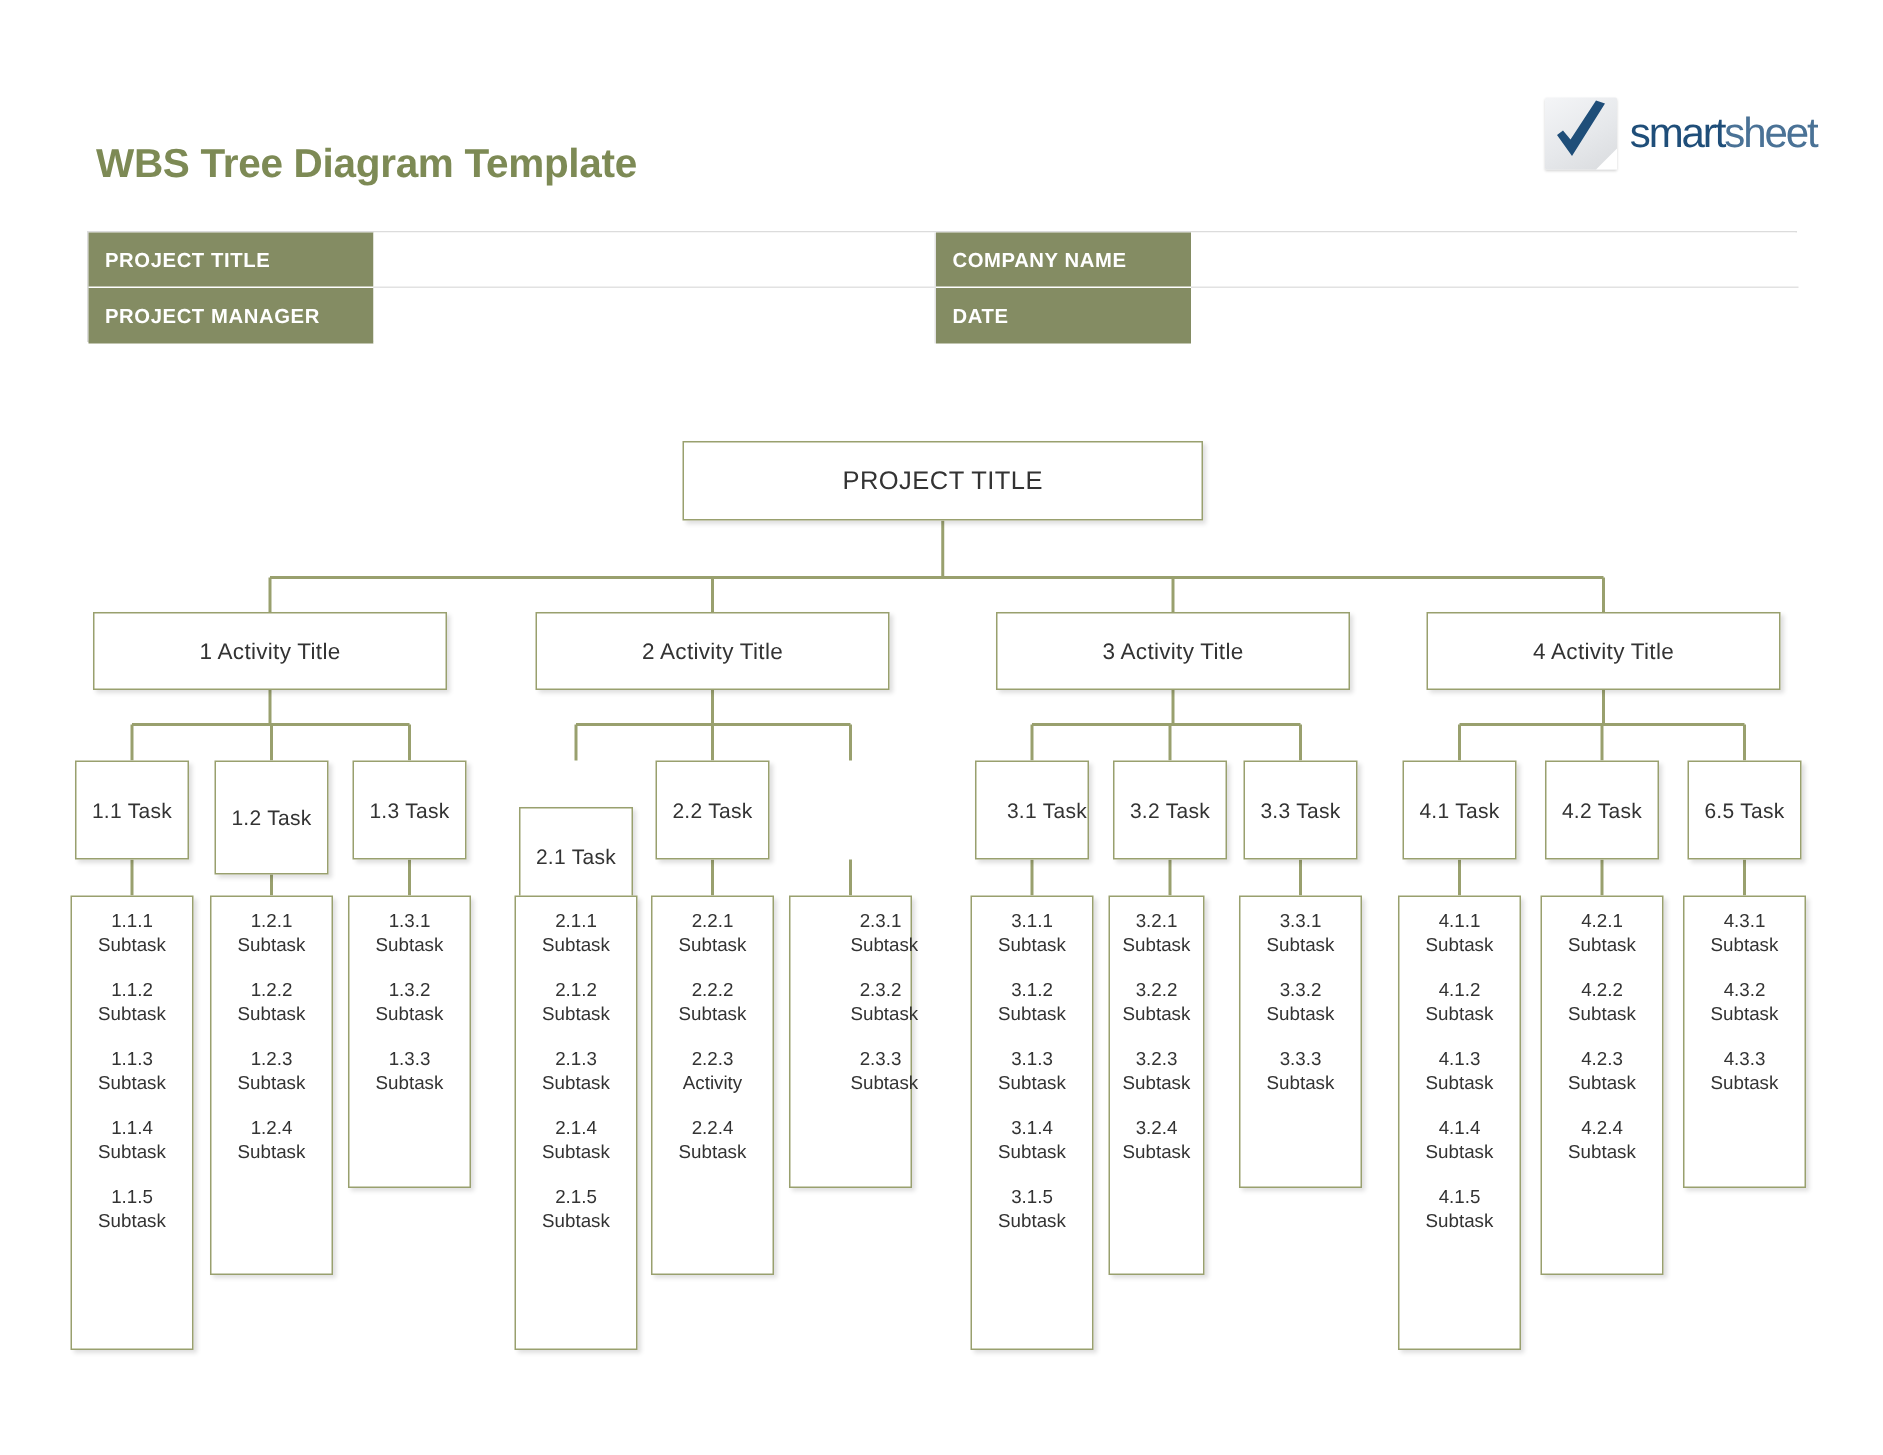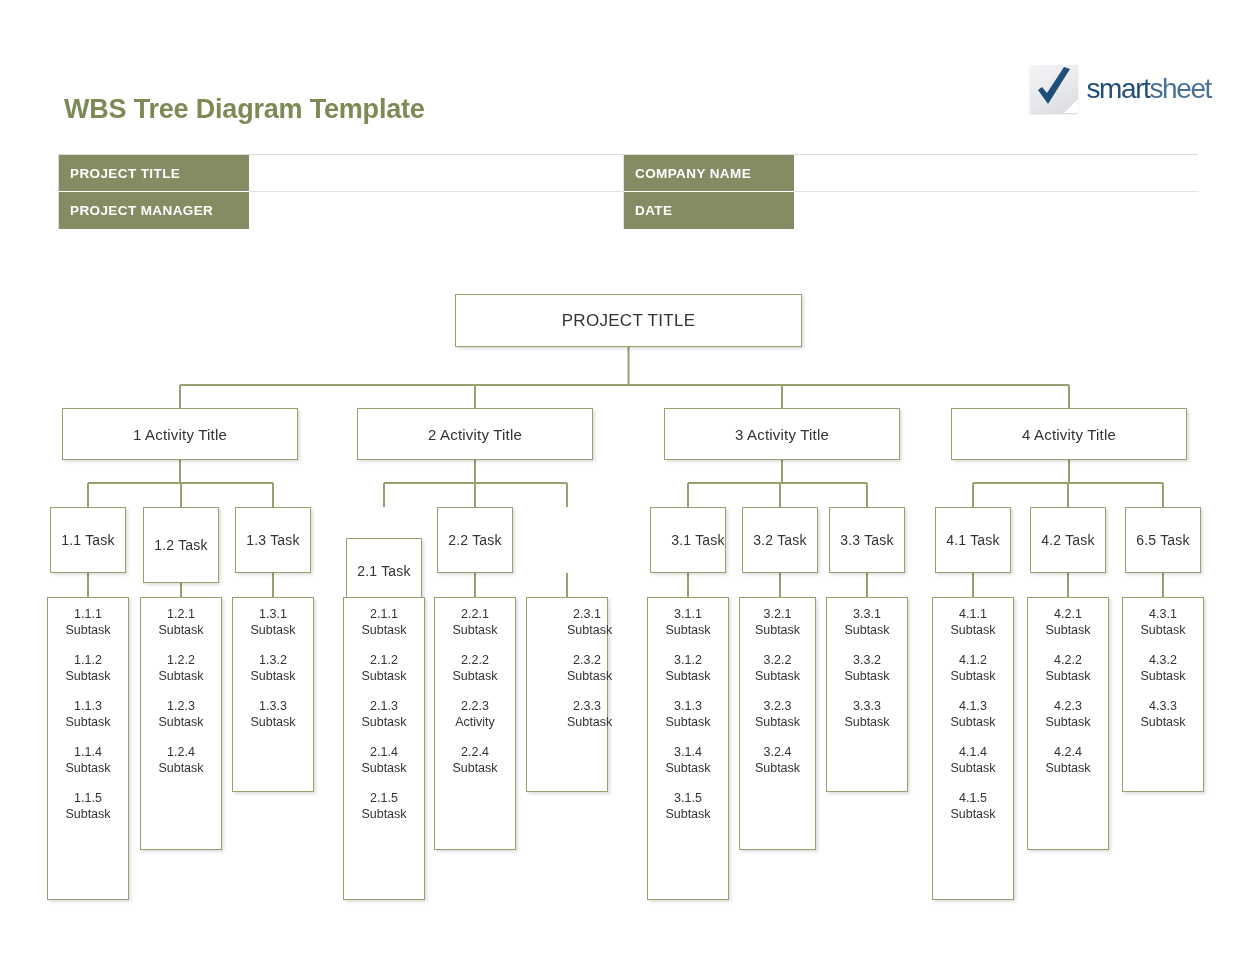--- a/index.html
+++ b/index.html
@@ -285,21 +285,21 @@
         <div class="st">3.1.2
 Subtask</div>
         <div class="st">3.1.3
 Subtask</div>
         <div class="st">3.1.4
 Subtask</div>
         <div class="st">3.1.5
 Subtask</div>
       </div>
       <div class="node task" style="left: 742px; top: 507px; width: 76px; height: 66px;">3.2 Task</div>
-      <div class="node subtasks" style="left: 739px; top: 597px; width: 77px; height: 253px;">
+      <div class="node subtasks" style="left: 739px; top: 597px; width: 64px; height: 253px;">
         <div class="st">3.2.1
 Subtask</div>
         <div class="st">3.2.2
 Subtask</div>
         <div class="st">3.2.3
 Subtask</div>
         <div class="st">3.2.4
 Subtask</div>
       </div>
       <div class="node task" style="left: 829px; top: 507px; width: 76px; height: 66px;">3.3 Task</div>

